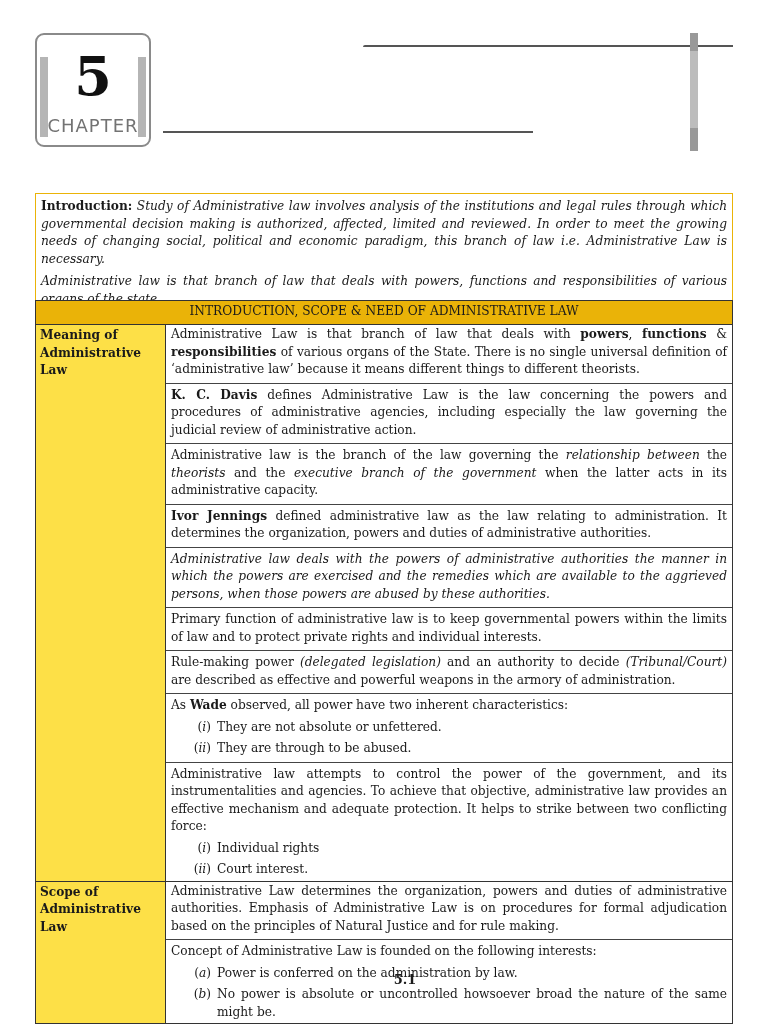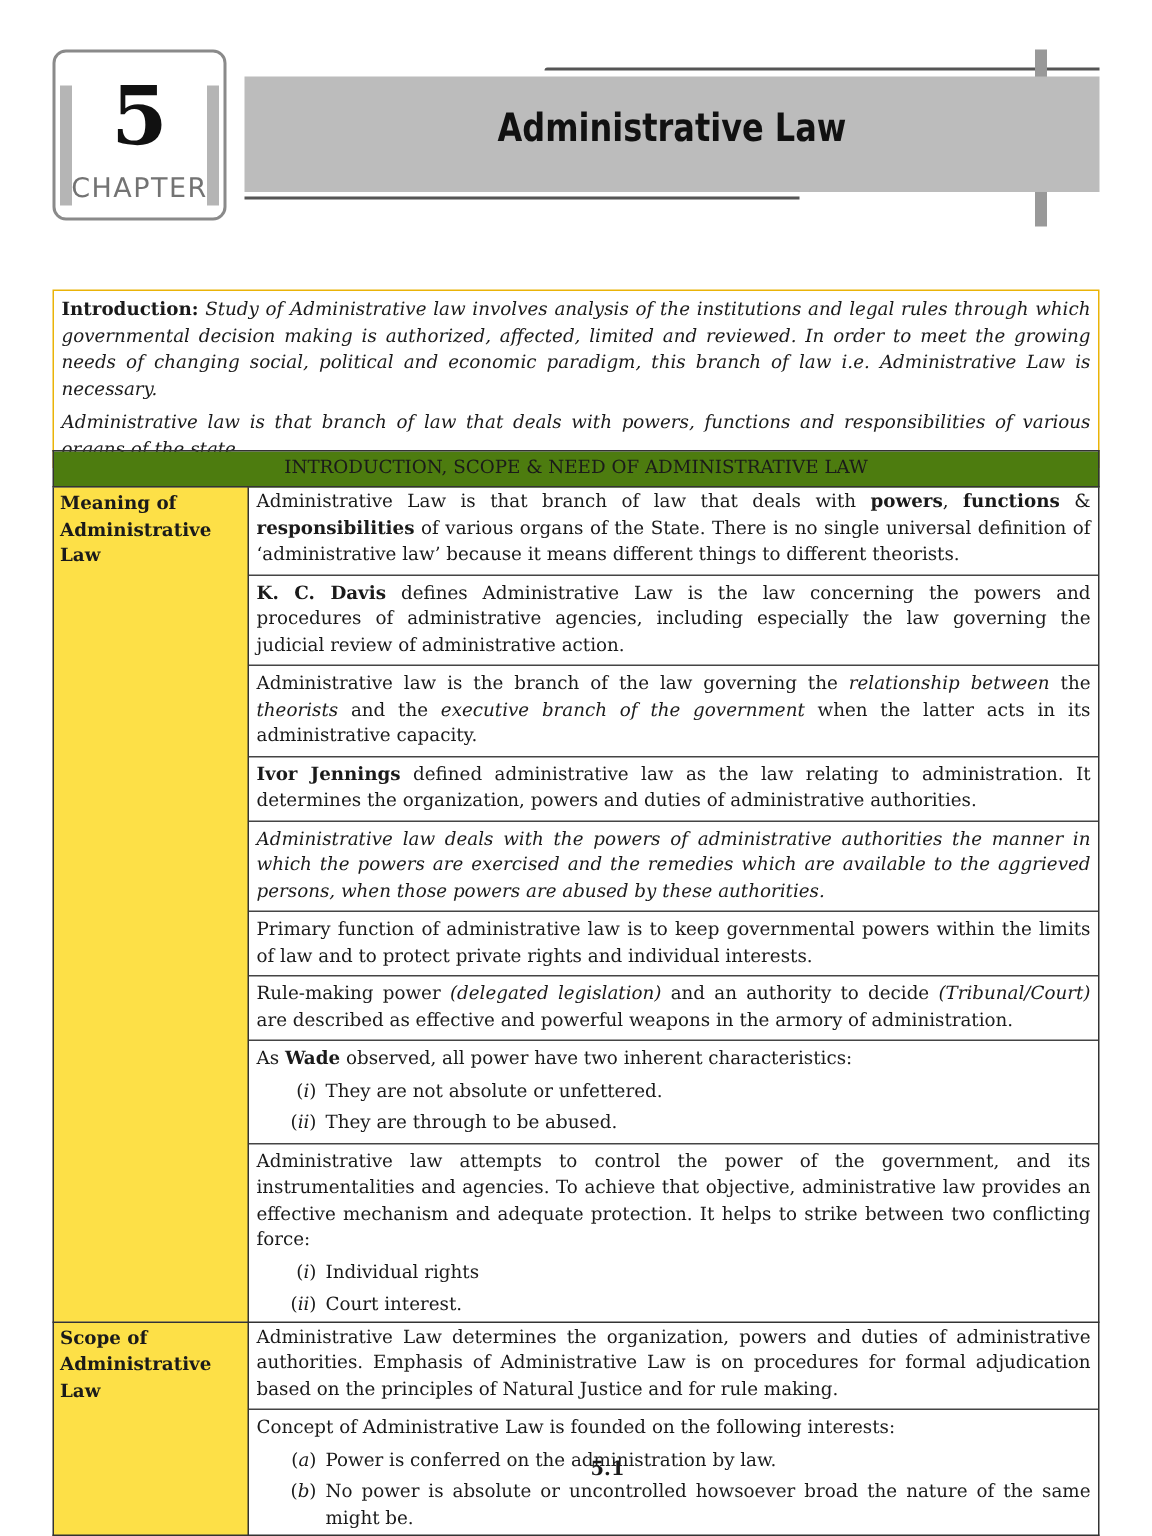--- a/index.html
+++ b/index.html
@@ -26,39 +26,36 @@
   .intro { position:absolute; left:35px; top:193px; width:698px; box-sizing:border-box;
            border:1px solid #eab308; padding:4px 5px 3px 5px; font-size:12.2px; line-height:17.5px; }
   .intro p { margin:0 0 5px 0; text-align:justify; }
   .intro p:last-child { margin-bottom:0; }
   .intro .it { font-style:italic; }
   .intro b { font-style:normal; }
 
   table.main { position:absolute; left:35px; top:300px; width:698px; border-collapse:collapse;
                font-size:12.2px; line-height:17.5px; }
   table.main td, table.main th { border:1px solid #333; vertical-align:top; }
-  table.main th { background:#4d7c0f; font-weight:normal; padding:2px 4px; height:19px; font-size:12.2px; }
+  table.main th { background:#eab308; font-weight:normal; padding:2px 4px; height:19px; font-size:12.2px; }
   td.lbl { width:121px; background:#fde047; font-weight:bold; padding:2px 4px; }
   td.body { padding:1px 5px 2px 5px; }
   td.body p { margin:0 0 4px 0; text-align:justify; }
   .li { display:flex; margin:0 0 4px 0; }
   .li .m { width:40px; text-align:right; padding-right:6px; flex:none; }
   .li .m i { font-style:italic; }
   .li .t { flex:1; text-align:justify; }
   .sep { border-top:1px solid #444; margin:0 -5px 3px -5px; height:0; }
   .footer { position:absolute; left:0; right:0; top:972px; text-align:center; font-weight:bold; font-size:13px;padding-left:42px; }
 </style>
 </head>
 <body>
 
 <div class="hdr">
   <div class="line-top"></div>
-  <div class="title-band">
-    <div class="title-text">Administrative Law</div>
-  </div>
   <div class="line-bot"></div>
   <div class="post"></div>
   <div class="post-gap"></div>
   <div class="chap-box">
     <div class="chap-bar-l"></div>
     <div class="chap-bar-r"></div>
     <div class="chap-num">5</div>
     <div class="chap-lbl">CHAPTER</div>
   </div>
 </div>

